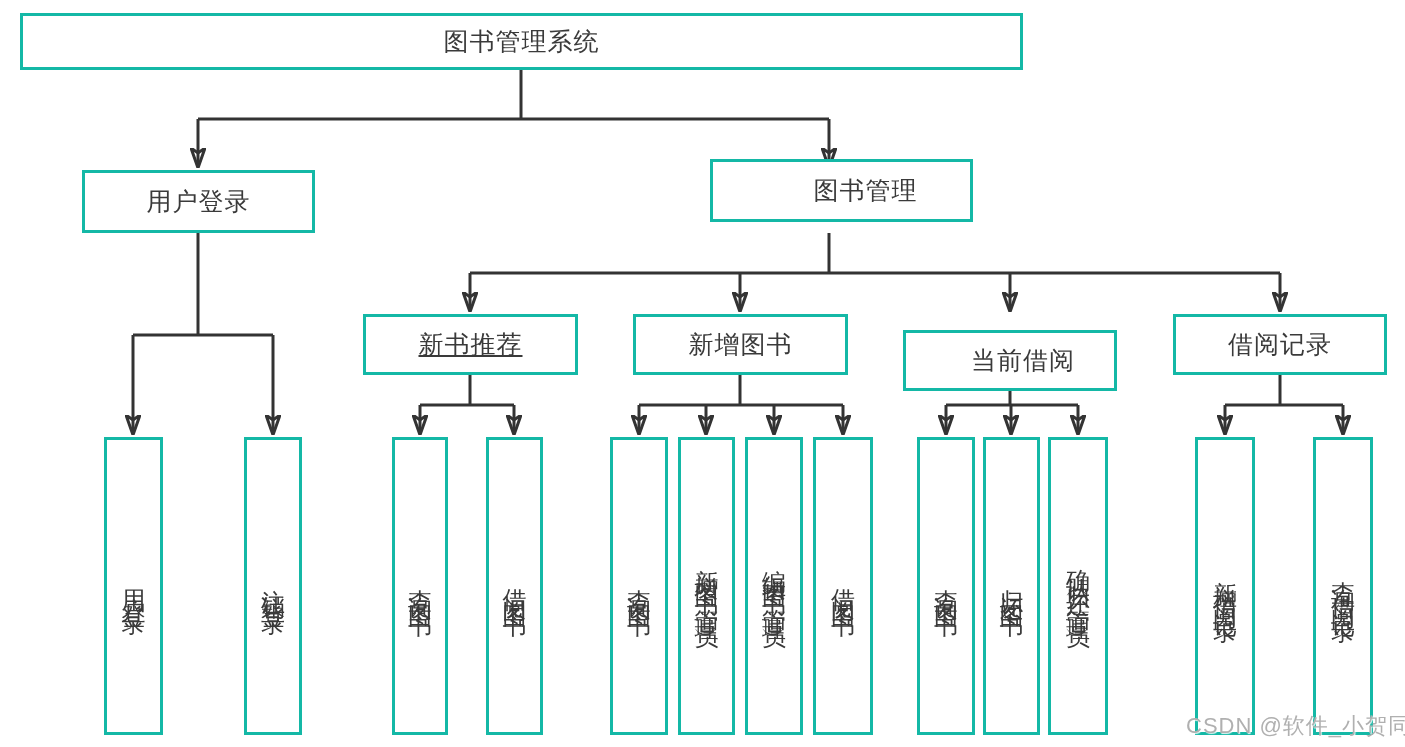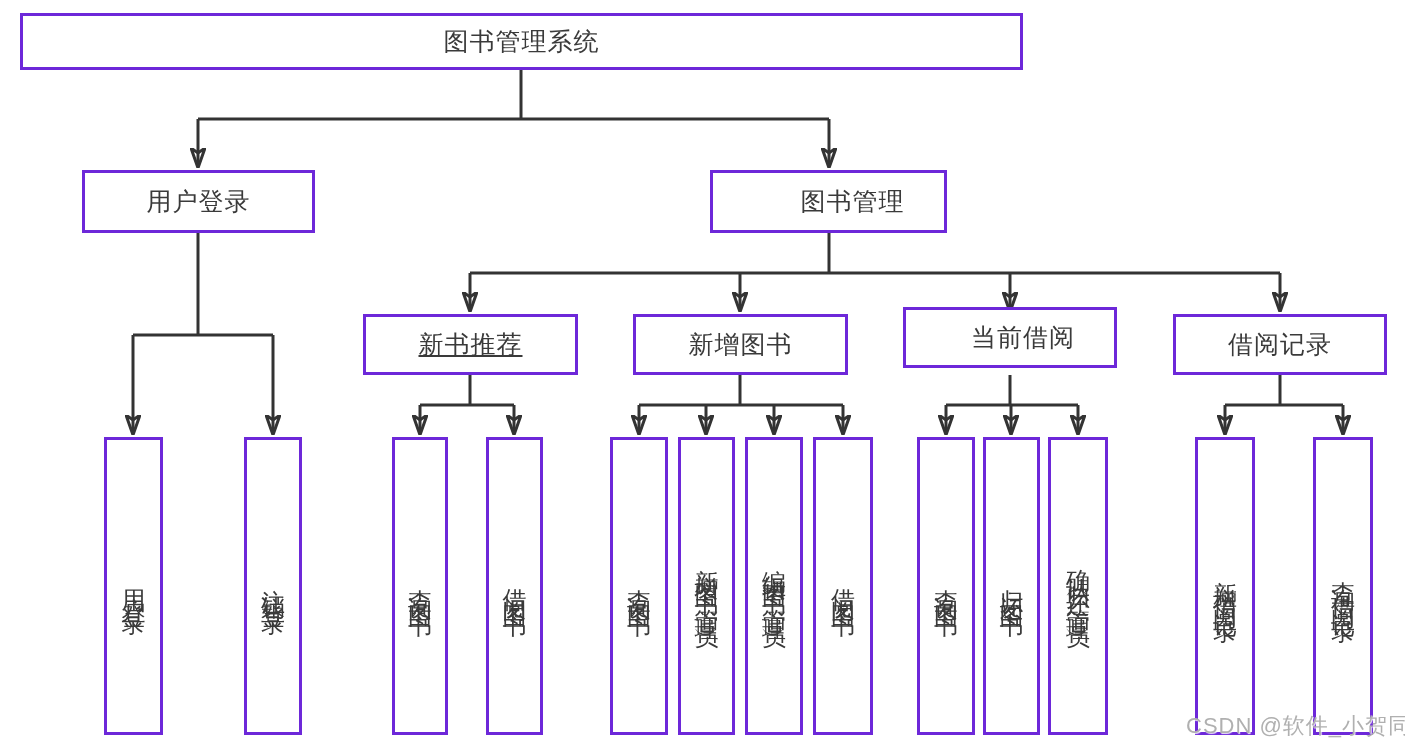--- a/index.html
+++ b/index.html
@@ -24,21 +24,21 @@
     pointer-events: none;
   }
   .connectors path {
     stroke: #333333;
     stroke-width: 3;
     fill: none;
   }
   .box {
     position: absolute;
     box-sizing: border-box;
-    border: 3px solid #6d28d9;
+    border: 3px solid #14b8a6;
     background: #ffffff;
     color: #3a3a3a;
     display: flex;
     align-items: center;
     justify-content: center;
     text-align: center;
     font-size: 25px;
     letter-spacing: 1px;
     line-height: 1;
     z-index: 2;
@@ -126,25 +126,25 @@
       <path d="M1280 375 V405"></path>
       <path d="M1225 405 H1343"></path>
       <path d="M1225 405 V434" marker-end="url(#arrowhead)"></path>
       <path d="M1343 405 V434" marker-end="url(#arrowhead)"></path>
     </g>
   </svg>
 
   <div class="box" style="left:20px; top:13px; width:1003px; height:57px;">图书管理系统</div>
 
   <div class="box" style="left:82px; top:170px; width:233px; height:63px;">用户登录</div>
-  <div class="box" style="left:710px; top:170px; width:237px; height:63px;padding-left:48px;">图书管理</div>
+  <div class="box" style="left:710px; top:159px; width:263px; height:63px;padding-left:48px;">图书管理</div>
 
   <div class="box" style="left:363px; top:314px; width:215px; height:61px;text-decoration:underline;">新书推荐</div>
   <div class="box" style="left:633px; top:314px; width:215px; height:61px;">新增图书</div>
-  <div class="box" style="left:903px; top:307px; width:214px; height:61px;padding-left:26px;">当前借阅</div>
+  <div class="box" style="left:903px; top:330px; width:214px; height:61px;padding-left:26px;">当前借阅</div>
   <div class="box" style="left:1173px; top:314px; width:214px; height:61px;">借阅记录</div>
 
   <div class="box vbox" style="left:104px; width:59px;">用户登录</div>
   <div class="box vbox" style="left:244px; width:58px;">注销登录</div>
 
   <div class="box vbox" style="left:392px; width:56px;">查询图书</div>
   <div class="box vbox" style="left:486px; width:57px;">借阅图书</div>
 
   <div class="box vbox" style="left:610px; width:58px;">查询图书</div>
   <div class="box vbox" style="left:678px; width:57px;">新增图书（管理员）</div>

